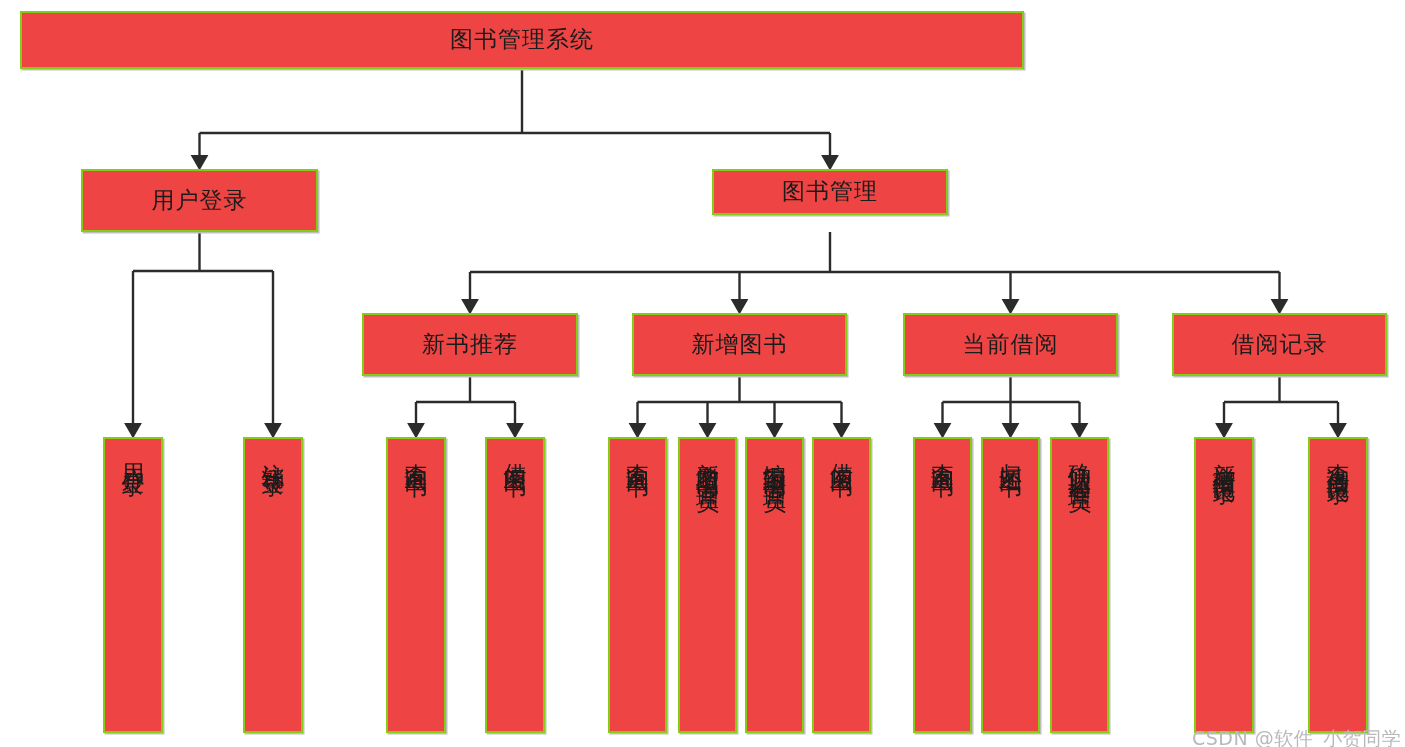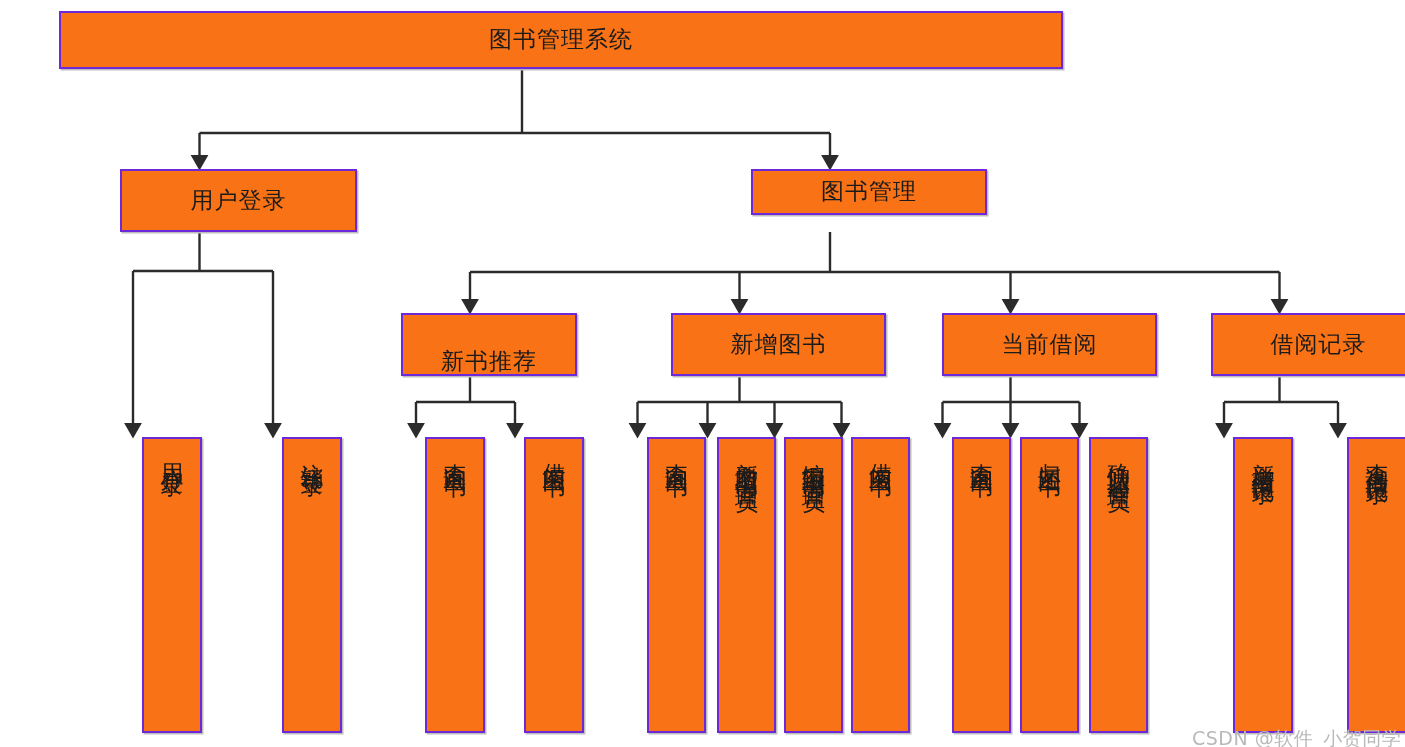--- a/index.html
+++ b/index.html
@@ -21,28 +21,27 @@
     position: absolute;
     left: 0;
     top: 0;
     width: 1405px;
     height: 747px;
     pointer-events: none;
   }
   .node {
     position: absolute;
     box-sizing: border-box;
-    background: #f97316;
-    border: 2px solid #6d28d9;
+    background: #ef4444;
+    border: 2px solid #84cc16;
     box-shadow: 1.5px 1.5px 0 0 #bdbdbd;
     display: flex;
     align-items: center;
     justify-content: center;
     color: #1b1b1b;
-    margin-left: 39px;
   }
   .node-h {
     font-size: 23px;
     letter-spacing: 1px;
     line-height: 1.1;
     white-space: nowrap;
   }
   .node-v {
     align-items: flex-start;
     justify-content: center;
@@ -124,21 +123,21 @@
     <span>图书管理系统</span>
   </div>
 
   <div class="node node-h" style="left:81px; top:169px; width:237px; height:63px;">
     <span>用户登录</span>
   </div>
   <div class="node node-h" style="left:712px; top:169px; width:236px; height:46px;">
     <span>图书管理</span>
   </div>
 
-  <div class="node node-h" style="left:362px; top:313px; width:176px; height:63px;align-items:flex-end;">
+  <div class="node node-h" style="left:362px; top:313px; width:216px; height:63px;">
     <span>新书推荐</span>
   </div>
   <div class="node node-h" style="left:632px; top:313px; width:215px; height:63px;">
     <span>新增图书</span>
   </div>
   <div class="node node-h" style="left:903px; top:313px; width:215px; height:63px;">
     <span>当前借阅</span>
   </div>
   <div class="node node-h" style="left:1172px; top:313px; width:215px; height:63px;">
     <span>借阅记录</span>

